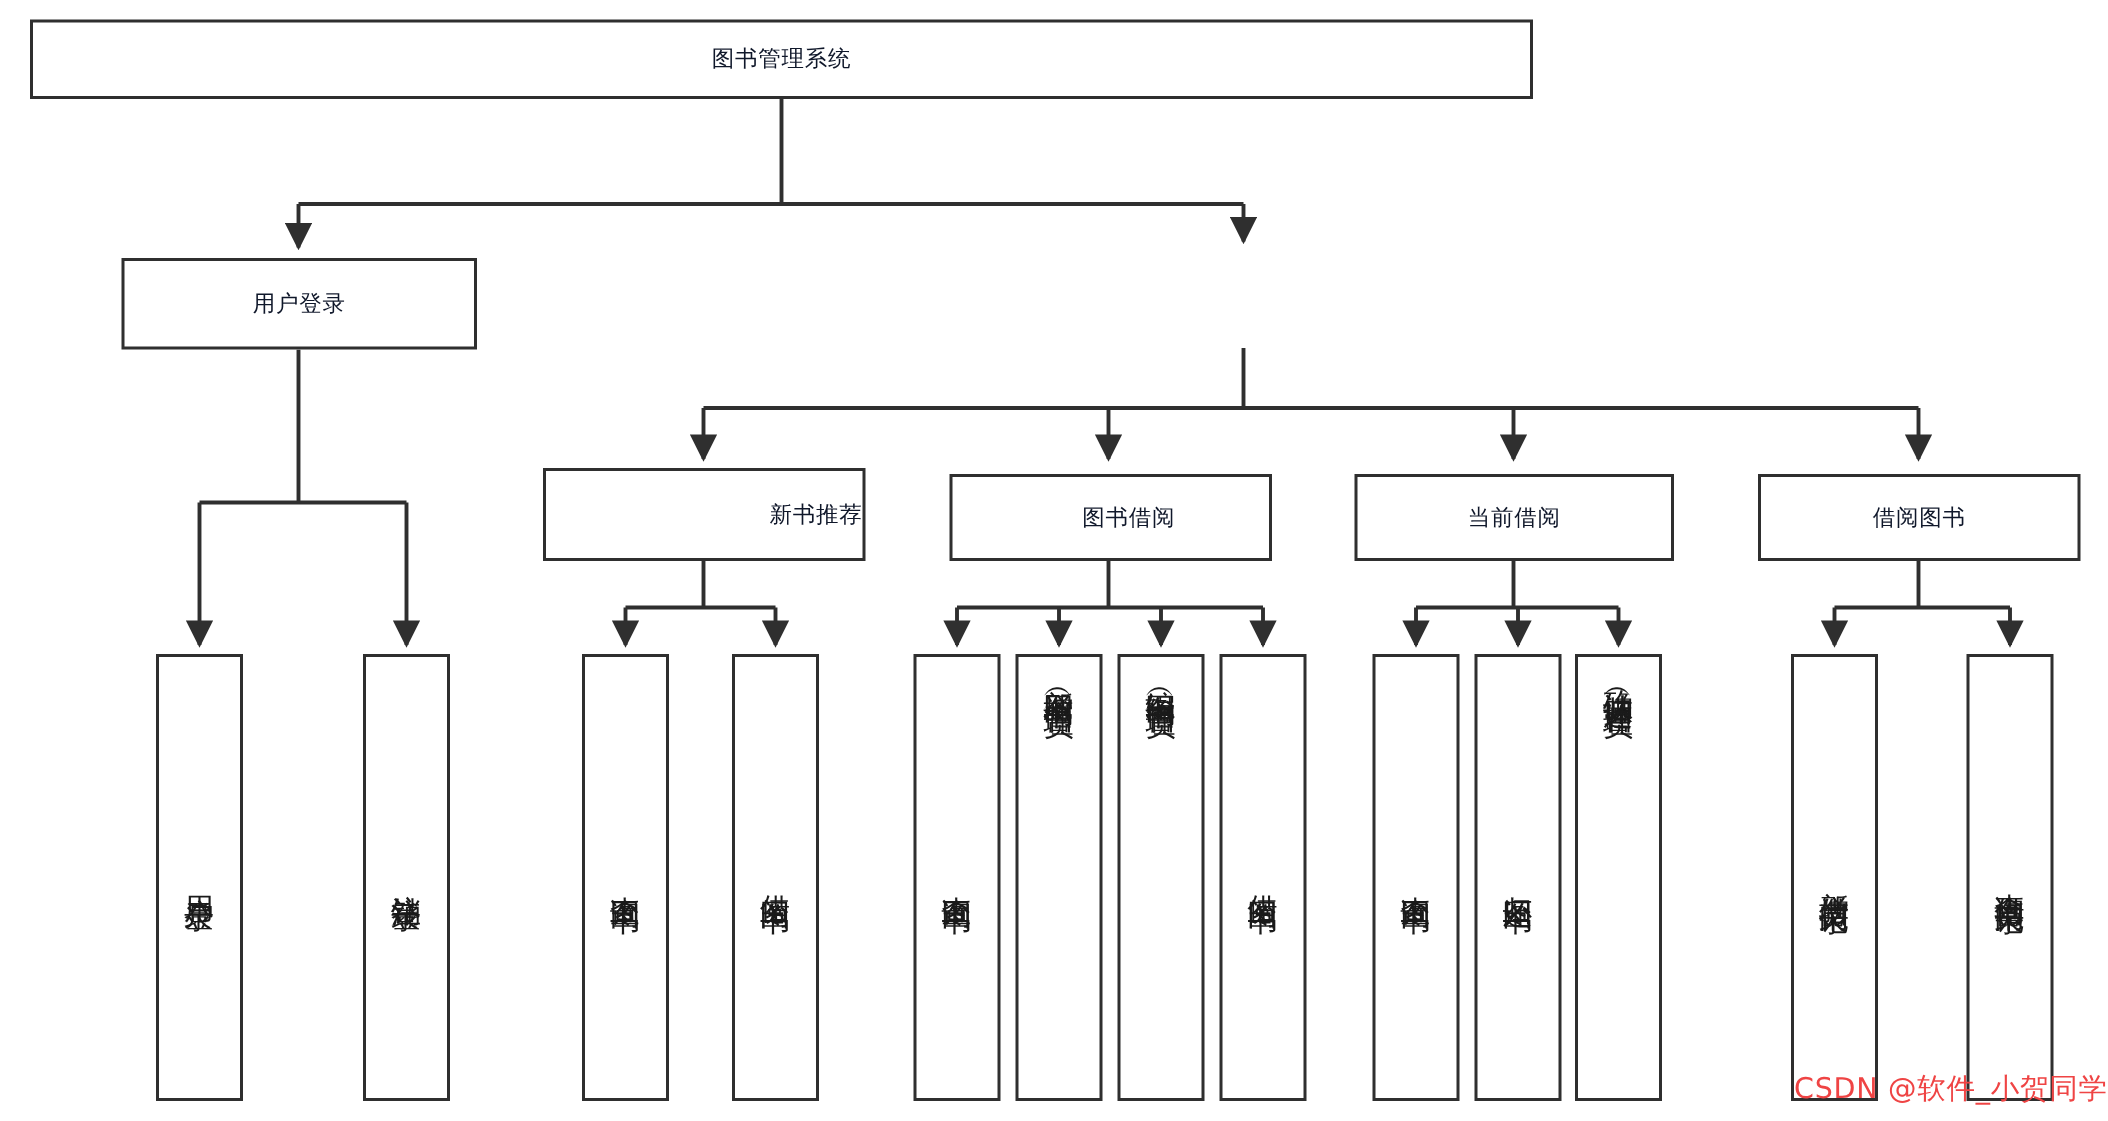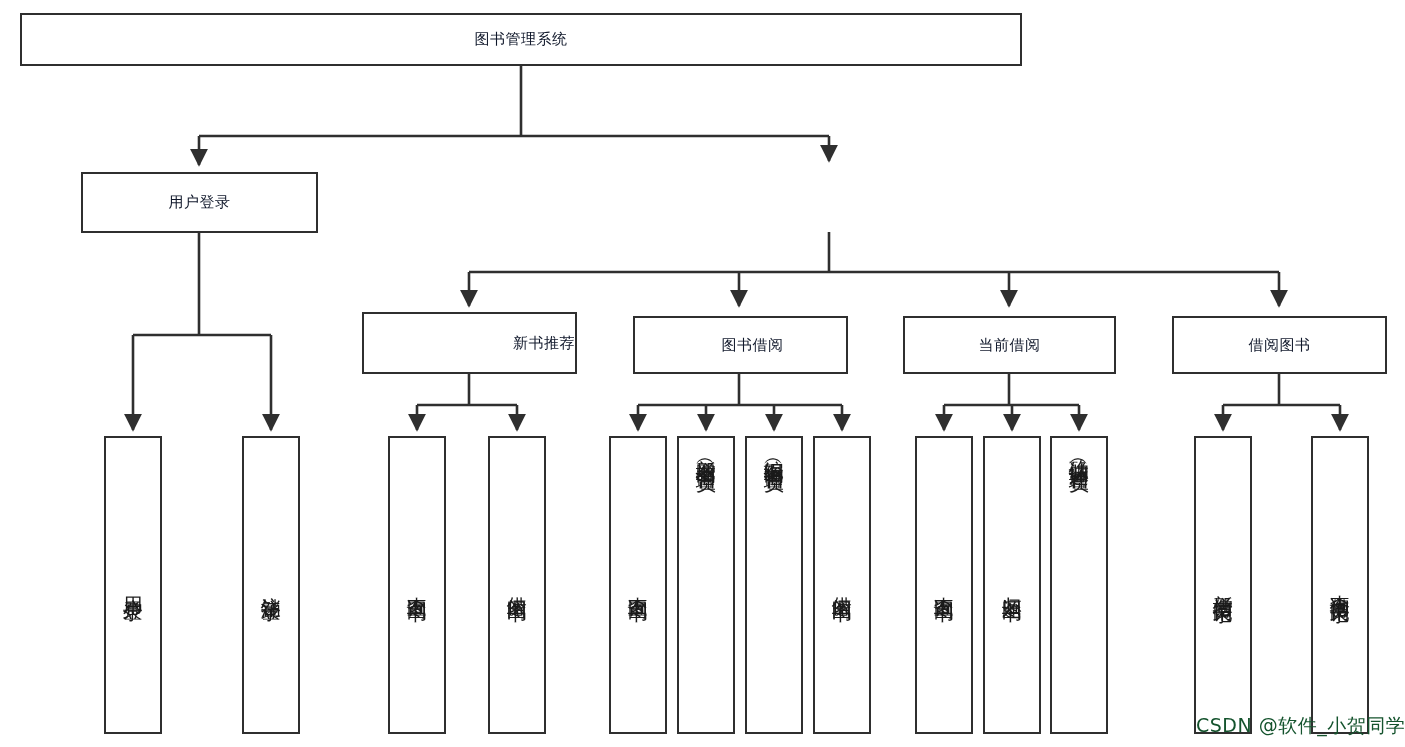--- a/index.html
+++ b/index.html
@@ -58,21 +58,21 @@
     justify-content: center;
     padding-top: 6px;
   }
   .leaf-box.center-v {
     align-items: center;
     padding-top: 0;
   }
   .watermark {
     position: absolute;
     font-size: 19px;
-    color: #14532d;
+    color: #ef4444;
     white-space: nowrap;
     letter-spacing: 0.5px;
   }
 </style>
 </head>
 <body>
 
 <div id="diagram-root">
 
   <svg id="tree-svg" viewBox="0 0 1405 747" xmlns="http://www.w3.org/2000/svg">

